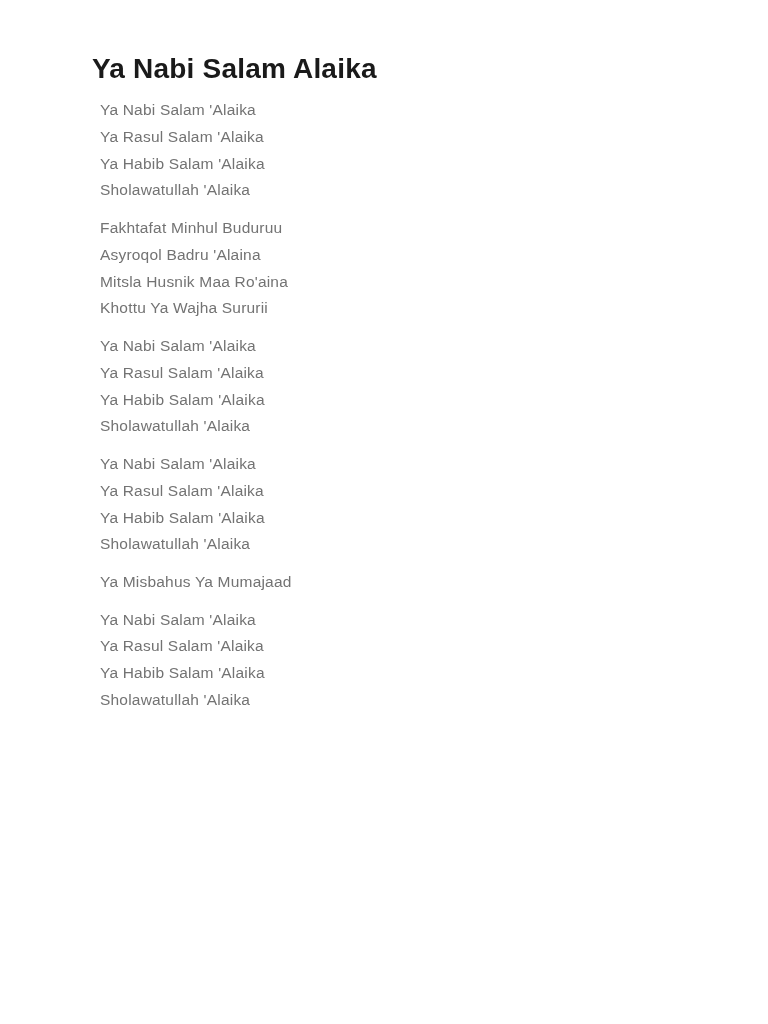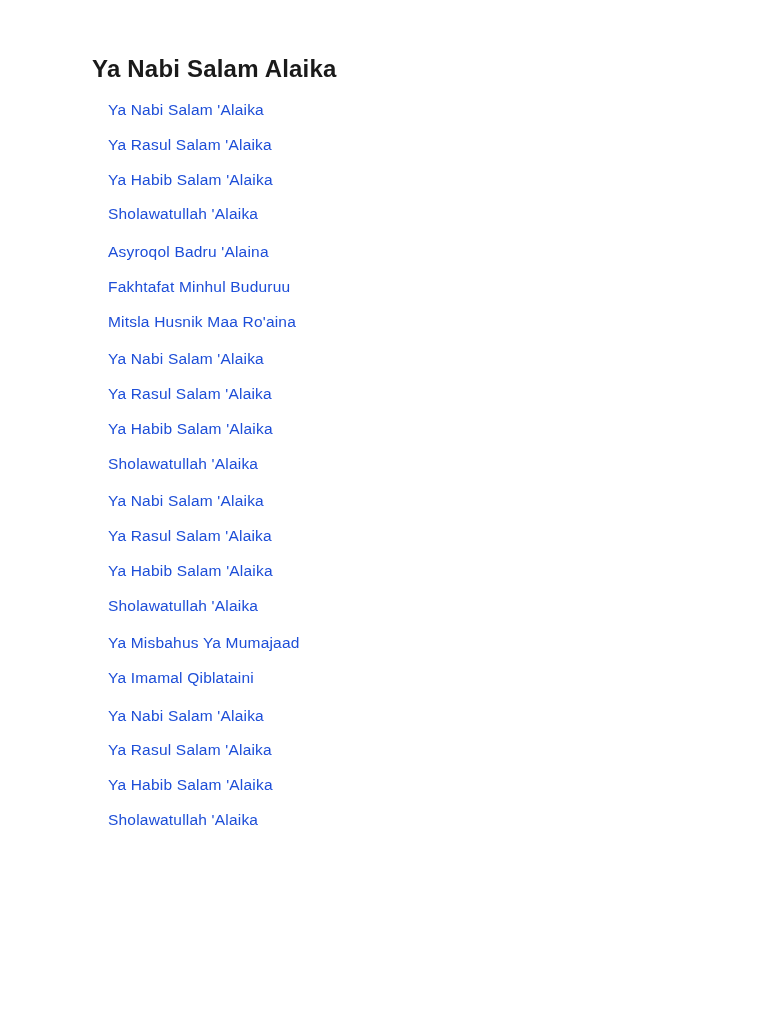--- a/index.html
+++ b/index.html
@@ -14,76 +14,76 @@
     background: #ffffff;
     overflow: hidden;
     font-family: "Liberation Sans", sans-serif;
   }
   .content {
     box-sizing: border-box;
     padding: 57px 60px 0 92px;
   }
   .doc-title {
     margin: 0 0 20px 0;
-    font-size: 24px;
+    font-size: 28px;
     line-height: 24px;
     font-weight: 700;
     color: #1a1a1a;
     letter-spacing: 0.2px;
   }
   .stanza {
     margin: 0 0 18.8px 0;
   }
   .lyric-line {
-    margin: 16px;
+    margin: 8px;
     font-size: 15.5px;
     line-height: 18.8px;
-    color: #1d4ed8;
+    color: #737373;
     letter-spacing: 0.2px;
   }
 </style>
 </head>
 <body>
 
 <div class="page">
   <div class="content">
 
     <h1 class="doc-title">Ya Nabi Salam Alaika</h1>
 
     <div class="stanza">
       <p class="lyric-line">Ya Nabi Salam 'Alaika</p>
       <p class="lyric-line">Ya Rasul Salam 'Alaika</p>
       <p class="lyric-line">Ya Habib Salam 'Alaika</p>
       <p class="lyric-line">Sholawatullah 'Alaika</p>
     </div>
 
     <div class="stanza">
+      <p class="lyric-line">Fakhtafat Minhul Buduruu</p>
       <p class="lyric-line">Asyroqol Badru 'Alaina</p>
-      <p class="lyric-line">Fakhtafat Minhul Buduruu</p>
       <p class="lyric-line">Mitsla Husnik Maa Ro'aina</p>
+      <p class="lyric-line">Khottu Ya Wajha Sururii</p>
     </div>
 
     <div class="stanza">
       <p class="lyric-line">Ya Nabi Salam 'Alaika</p>
       <p class="lyric-line">Ya Rasul Salam 'Alaika</p>
       <p class="lyric-line">Ya Habib Salam 'Alaika</p>
       <p class="lyric-line">Sholawatullah 'Alaika</p>
     </div>
 
 
     <div class="stanza">
       <p class="lyric-line">Ya Nabi Salam 'Alaika</p>
       <p class="lyric-line">Ya Rasul Salam 'Alaika</p>
       <p class="lyric-line">Ya Habib Salam 'Alaika</p>
       <p class="lyric-line">Sholawatullah 'Alaika</p>
     </div>
 
     <div class="stanza">
       <p class="lyric-line">Ya Misbahus Ya Mumajaad</p>
-      <p class="lyric-line">Ya Imamal Qiblataini</p>
     </div>
 
     <div class="stanza">
       <p class="lyric-line">Ya Nabi Salam 'Alaika</p>
       <p class="lyric-line">Ya Rasul Salam 'Alaika</p>
       <p class="lyric-line">Ya Habib Salam 'Alaika</p>
       <p class="lyric-line">Sholawatullah 'Alaika</p>
     </div>
 
   </div>

